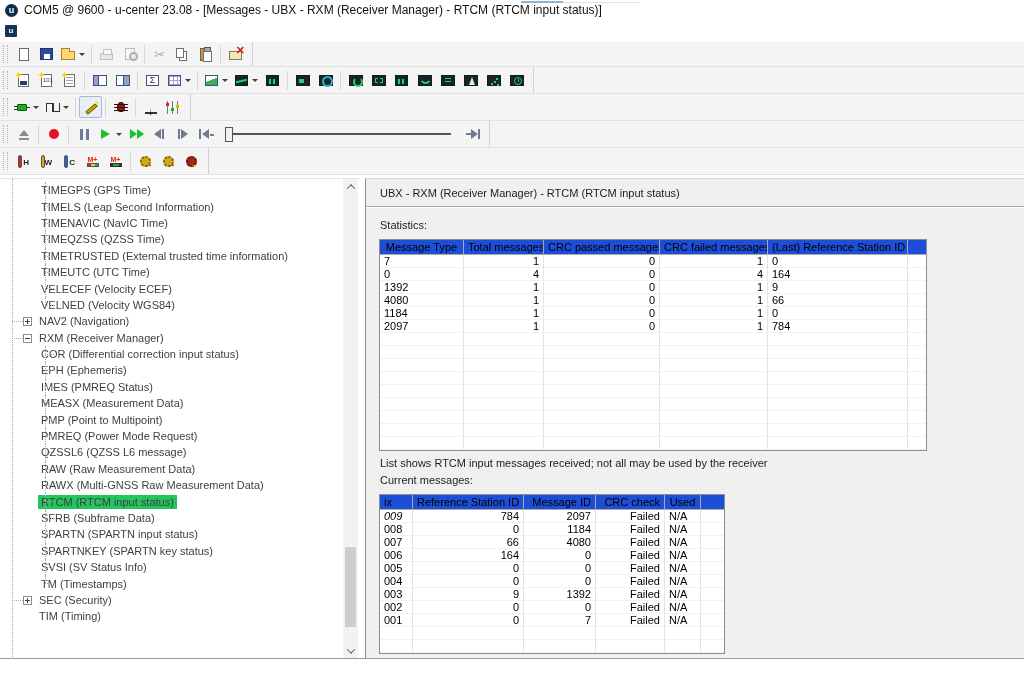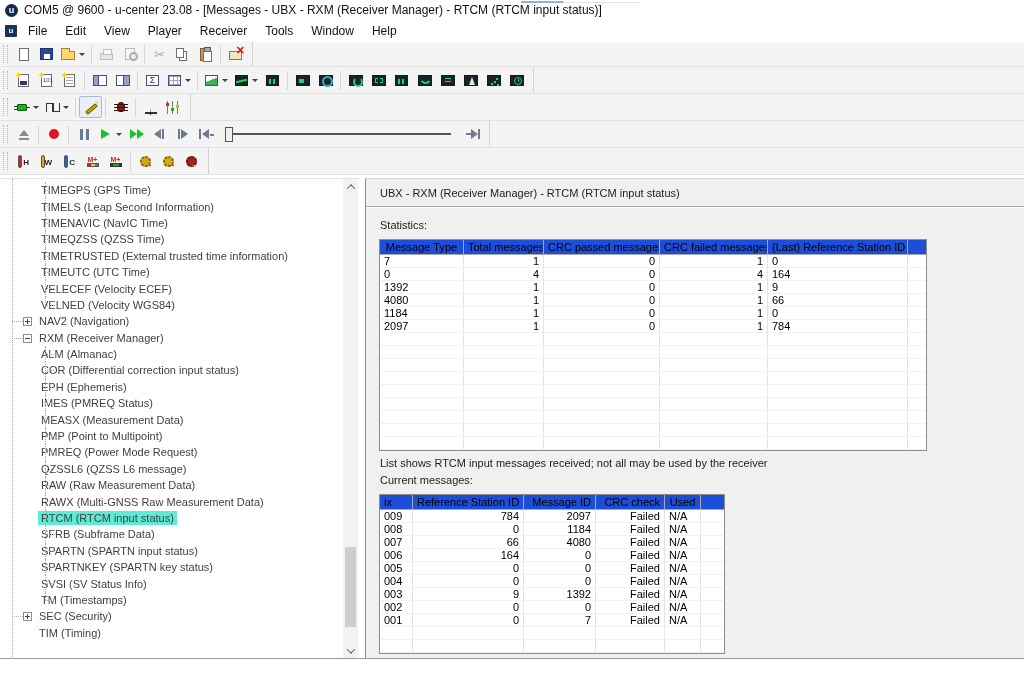--- a/index.html
+++ b/index.html
@@ -174,21 +174,21 @@
   .d3 .vline.half{height:8px}
   .hdots{position:absolute;top:8px;border-top:1px dotted #ababab}
   .hdots.c3{left:45px;width:9px}
   .hdots.c2{left:12px;width:11px}
   .expander{position:absolute;left:23px;top:4px;width:9px;height:9px;background:#fff;border:1px solid #8c8c8c}
   .expander::before{content:"";position:absolute;left:1px;top:3px;width:5px;height:1px;background:#444}
   .expander.plus::after{content:"";position:absolute;left:3px;top:1px;width:1px;height:5px;background:#444}
   .tlabel{font-size:11px;color:#3f3f3f;padding:1px 3px;white-space:nowrap}
   .d2 .tlabel{margin-left:36px}
   .d3 .tlabel{margin-left:38px}
-  .sel .tlabel{background:#5eead4}
+  .sel .tlabel{background:#22c55e}
   .vscroll{position:absolute;left:343px;top:179px;width:15px;height:480px;background:#f2f2f2}
   .sbtn{position:absolute;left:0;width:15px;height:16px;display:flex;align-items:center;justify-content:center}
   .sbtn.up{top:0}.sbtn.down{bottom:0}
   .chev{width:6px;height:6px;border-left:1px solid #5f5f5f;border-top:1px solid #5f5f5f}
   .up .chev{transform:rotate(45deg) translate(1px,1px)}
   .down .chev{transform:rotate(225deg) translate(1px,1px)}
   .sthumb{position:absolute;left:2px;width:11px;top:368px;height:80px;background:#cdcdcd}
 
   
   .rpanel{position:absolute;left:365px;top:178px;width:659px;height:481px;background:#f0f0f0;
@@ -213,30 +213,20 @@
   <div class="top-accent"></div>
   <div class="top-line"></div>
 
   <div class="titlebar">
     <span class="app-ic"></span>
     <span class="title-text">COM5 @ 9600 - u-center 23.08 - [Messages - UBX - RXM (Receiver Manager) - RTCM (RTCM input status)]</span>
   </div>
 
   <div class="menubar">
     <span class="doc-ic"></span>
-    <span id="menubar-items" style="display:flex">
-        <span class="menu-item">File</span>
-        <span class="menu-item">Edit</span>
-        <span class="menu-item">View</span>
-        <span class="menu-item">Player</span>
-        <span class="menu-item">Receiver</span>
-        <span class="menu-item">Tools</span>
-        <span class="menu-item">Window</span>
-        <span class="menu-item">Help</span>
-      </span>
   </div>
 
   <div class="trowbar" id="tbrow1">
     <div class="band">
         <span class="grip"></span>
         <span id="tb1" style="display:flex;align-items:center">
           <button class="tbtn">
             <span class="ic" data-icon="new-file-icon">
               <i></i>
             </span>
@@ -595,25 +585,20 @@
         </div>
         <div class="tree-row d2">
           <span class="hdots c2"></span>
           <span class="expander plus"></span>
           <span class="tlabel">NAV2 (Navigation)</span>
         </div>
         <div class="tree-row d2">
           <span class="hdots c2"></span>
           <span class="expander minus"></span>
           <span class="tlabel">RXM (Receiver Manager)</span>
-        </div>
-        <div class="tree-row d3">
-          <span class="vline"></span>
-          <span class="hdots c3"></span>
-          <span class="tlabel">ALM (Almanac)</span>
         </div>
         <div class="tree-row d3">
           <span class="vline"></span>
           <span class="hdots c3"></span>
           <span class="tlabel">COR (Differential correction input status)</span>
         </div>
         <div class="tree-row d3">
           <span class="vline"></span>
           <span class="hdots c3"></span>
           <span class="tlabel">EPH (Ephemeris)</span>
@@ -842,21 +827,21 @@
     <div class="dtable" id="curr-table" style="width: 346px;">
         <div class="trow thead">
           <span class="tcell" style="width: 33px; text-align: left;">ix</span>
           <span class="tcell" style="width: 111px; text-align: right;">Reference Station ID</span>
           <span class="tcell" style="width: 72px; text-align: right;">Message ID</span>
           <span class="tcell" style="width: 69px; text-align: right;">CRC check</span>
           <span class="tcell" style="width: 36px; text-align: center;">Used</span>
           <span class="tcell" style="width: 23px; text-align: left;"></span>
         </div>
         <div class="trow">
-          <span class="tcell" style="width: 33px; text-align: left;">009</span>
+          <span class="tcell" style="width: 33px; text-align: left; font-style: italic;">009</span>
           <span class="tcell" style="width: 111px; text-align: right;">784</span>
           <span class="tcell" style="width: 72px; text-align: right;">2097</span>
           <span class="tcell" style="width: 69px; text-align: right;">Failed</span>
           <span class="tcell" style="width: 36px; text-align: left;">N/A</span>
           <span class="tcell" style="width: 23px; text-align: left;"></span>
         </div>
         <div class="trow">
           <span class="tcell" style="width: 33px; text-align: left;">008</span>
           <span class="tcell" style="width: 111px; text-align: right;">0</span>
           <span class="tcell" style="width: 72px; text-align: right;">1184</span>

